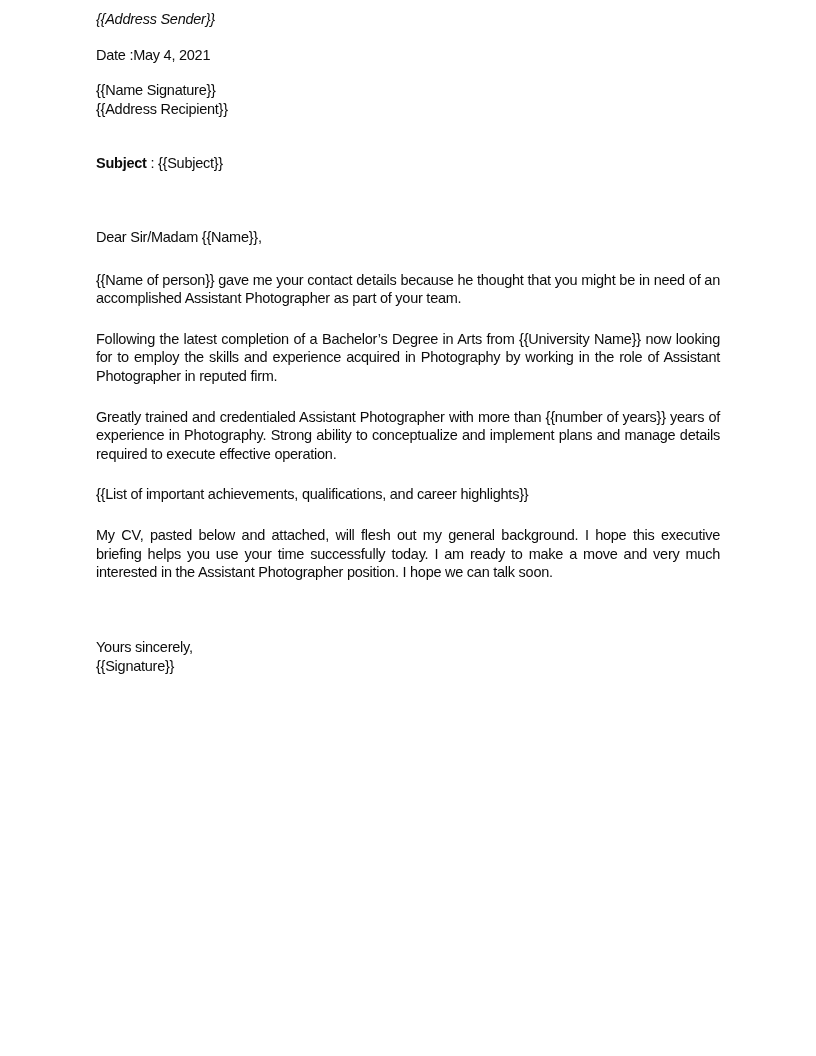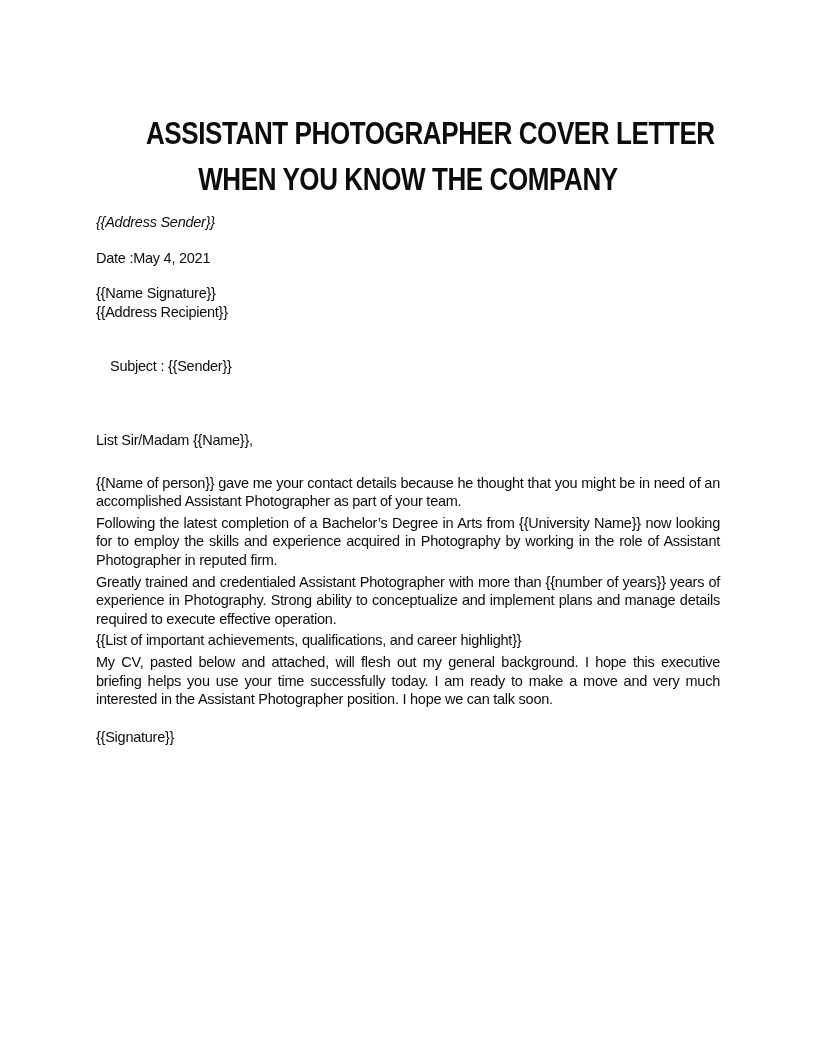--- a/index.html
+++ b/index.html
@@ -40,47 +40,44 @@
     line-height: 18.6px;
     letter-spacing: -0.25px;
   }
   .sender     { margin-top: 10px; font-style: italic; }
   .date-line  { margin-top: 17px; }
   .recipient  { margin-top: 17px; }
   .subject    { margin-top: 36px; }
   .salutation { margin-top: 55px; }
   .para       { text-align: justify; }
   .para-first { margin-top: 24px; }
-  .para-next  { margin-top: 3px; }
+  .para-next  { margin-top: 22px; }
   .closing    { margin-top: 56px; }
-  .signature  { margin-top: 19px; }
-  .bold { font-weight: normal; margin-left: 14px; }
+  .signature  { margin-top: 1px; }
+  .bold { font-weight: bold; }
 </style>
 </head>
 <body>
 
 <div class="page">
 
-  <div class="doc-title">
-    <div class="tline">ASSISTANT PHOTOGRAPHER COVER LETTER</div>
-    <div class="tline">WHEN YOU KNOW THE COMPANY</div>
-  </div>
 
   <p class="sender">{{Address Sender}}</p>
 
   <p class="date-line">Date :May 4, 2021</p>
 
   <p class="recipient"><span>{{Name Signature}}</span><br><span>{{Address Recipient}}</span></p>
 
-  <p class="subject"><span class="bold">Subject</span><span> : {{Sender}}</span></p>
+  <p class="subject"><span class="bold">Subject</span><span> : {{Subject}}</span></p>
 
-  <p class="salutation">List Sir/Madam {{Name}},</p>
+  <p class="salutation">Dear Sir/Madam {{Name}},</p>
 
   <p class="para para-first">{{Name of person}} gave me your contact details because he thought that you might be in need of an accomplished Assistant Photographer as part of your team.</p>
   <p class="para para-next">Following the latest completion of a Bachelor’s Degree in Arts from {{University Name}} now looking for to employ the skills and experience acquired in Photography by working in the role of Assistant Photographer in reputed firm.</p>
   <p class="para para-next">Greatly trained and credentialed Assistant Photographer with more than {{number of years}} years of experience in Photography. Strong ability to conceptualize and implement plans and manage details required to execute effective operation.</p>
-  <p class="para para-next">{{List of important achievements, qualifications, and career highlight}}</p>
+  <p class="para para-next">{{List of important achievements, qualifications, and career highlights}}</p>
   <p class="para para-next">My CV, pasted below and attached, will flesh out my general background. I hope this executive briefing helps you use your time successfully today. I am ready to make a move and very much interested in the Assistant Photographer position. I hope we can talk soon.</p>
 
+  <p class="closing">Yours sincerely,</p>
 
   <p class="signature">{{Signature}}</p>
 
 </div>
 
 </body></html>

